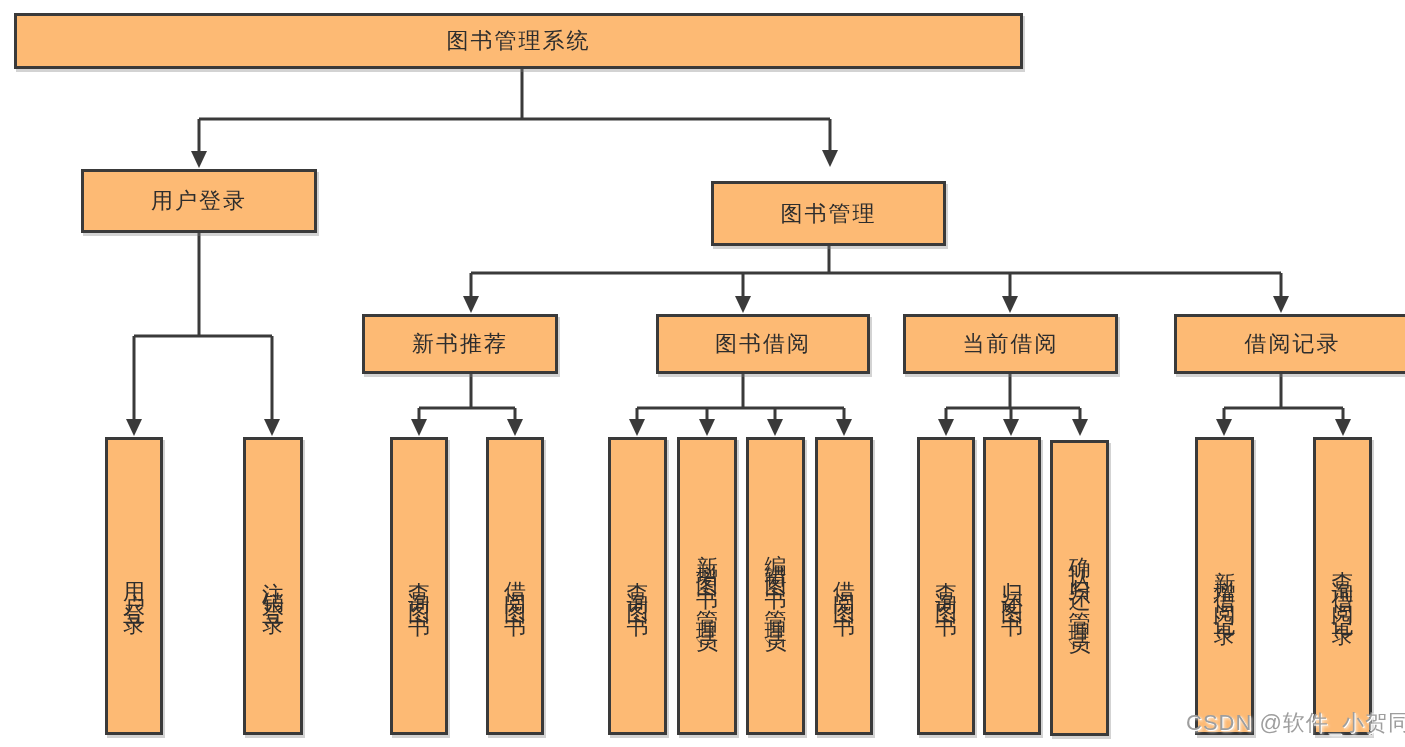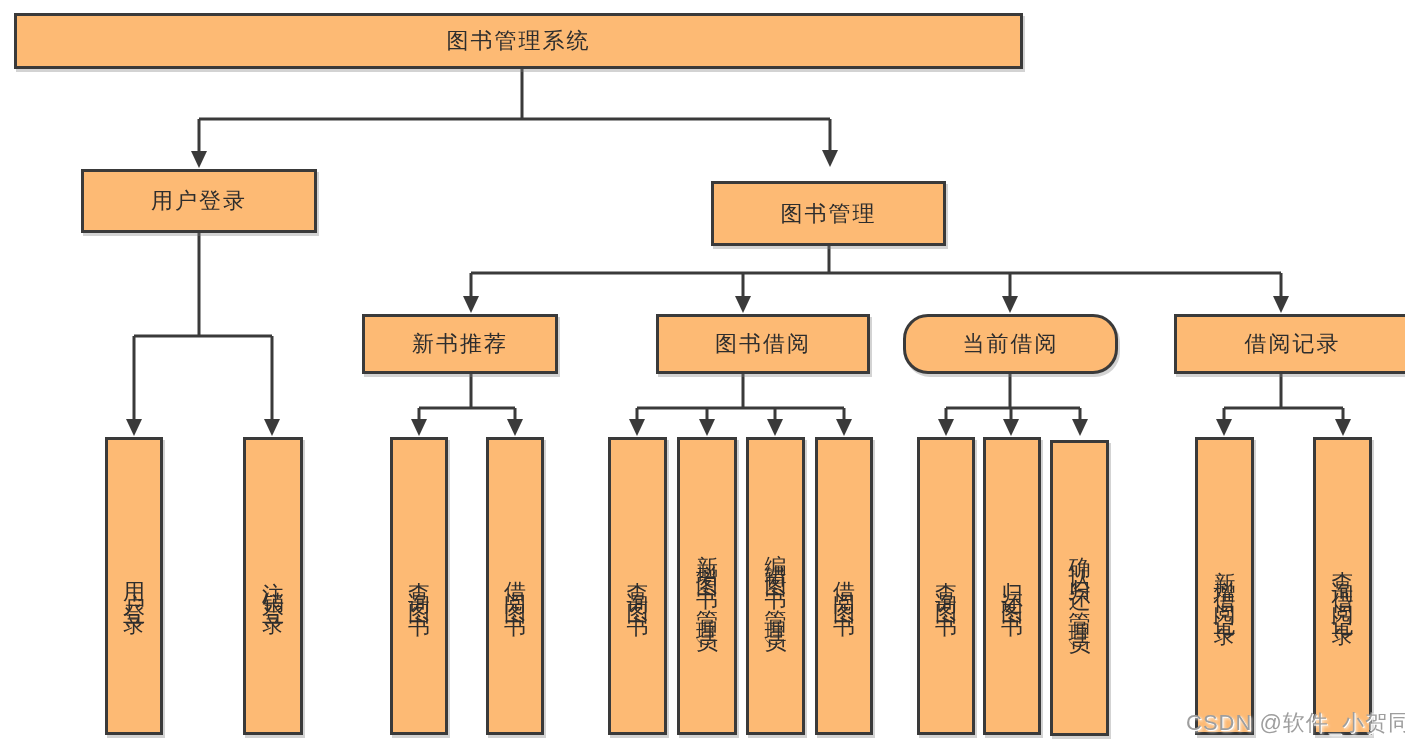--- a/index.html
+++ b/index.html
@@ -87,21 +87,21 @@
     </g>
   </svg>
 
   <div class="box hbox" style="left:14px;top:13px;width:1009px;height:56px;">图书管理系统</div>
 
   <div class="box hbox" style="left:81px;top:169px;width:236px;height:64px;">用户登录</div>
   <div class="box hbox" style="left:711px;top:168px;width:235px;height:65px;margin-top:13px;">图书管理</div>
 
   <div class="box hbox" style="left:362px;top:314px;width:196px;height:60px;">新书推荐</div>
   <div class="box hbox" style="left:636px;top:314px;width:214px;height:60px;margin-left:20px;">图书借阅</div>
-  <div class="box hbox" style="left:903px;top:314px;width:215px;height:60px;border-radius:25px;">当前借阅</div>
+  <div class="box hbox" style="left:903px;top:314px;width:215px;height:60px;">当前借阅</div>
   <div class="box hbox" style="left:1174px;top:314px;width:237px;height:60px;">借阅记录</div>
 
   <div class="box vbox" style="left:105px;top:437px;width:58px;height:298px;">
     <span>用户登录</span>
     </div>
   <div class="box vbox" style="left:243px;top:437px;width:60px;height:298px;">
     <span>注销登录</span>
     </div>
 
   <div class="box vbox" style="left:390px;top:437px;width:58px;height:298px;">

